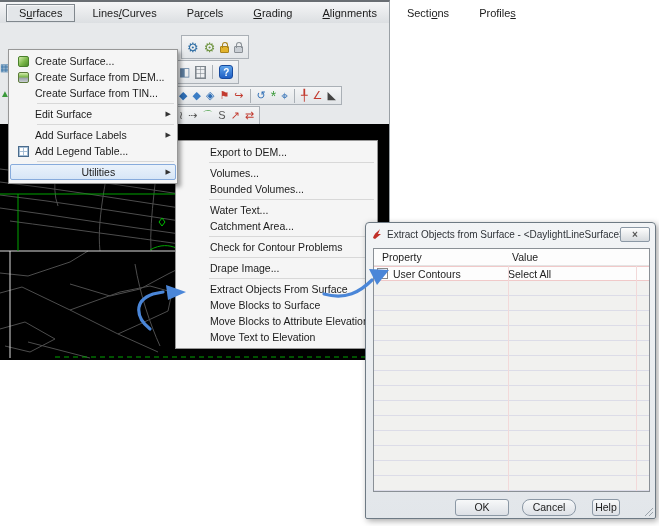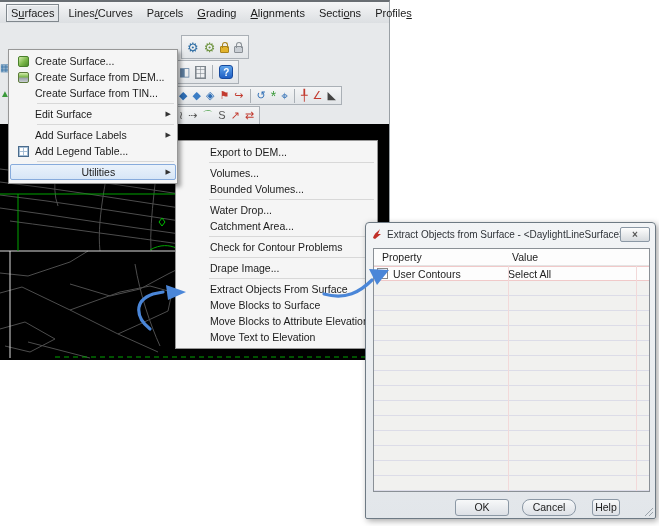--- a/index.html
+++ b/index.html
@@ -7,21 +7,21 @@
   #page { position:relative; width:659px; height:526px; background:#fff; }
 
   
   #app-window { position:absolute; left:0; top:0; width:390px; height:359px;
     background:#e7e9eb; border-top:2px solid #696e73; border-right:1px solid #9aa0a5; border-bottom:1px solid #9aa0a5; }
 
   
   #menubar { position:absolute; left:0; top:0; width:100%; height:21px;
     background:linear-gradient(#f5f6f7,#dcdfe2); display:flex; align-items:center; padding-left:6px;
     font-size:11px; color:#1b1b1b; }
-  .mb-item { padding:2px 4px; margin-right:4px; white-space:nowrap; border:1px solid transparent; }
+  .mb-item { padding:2px 12px; margin-right:4px; white-space:nowrap; border:1px solid transparent; }
   .mb-item.pressed { border:1px solid #80878d; background:#e3e6e9; box-shadow:inset 1px 1px 1px rgba(255,255,255,.7); }
   .mb-item u { text-decoration:underline; }
 
   
   #toolbar-zone { position:absolute; left:0; top:21px; width:100%; height:101px; background:#e7e9eb; }
   .tbbox { position:absolute; background:linear-gradient(#f4f5f6,#e2e5e8); border:1px solid #aab0b6;
     display:flex; align-items:center; gap:5px; padding:0 5px; }
   .tb-glyph { font-size:11px; line-height:1; display:inline-block; }
   .tb-sep { width:1px; height:14px; background:#aab0b6; margin:0 1px; }
   .ic-lock { position:relative; width:9px; height:7px; background:#e2b32c; border:1px solid #a8831d; border-radius:1px; margin-top:4px; }
@@ -236,21 +236,21 @@
         <span class="mi-icon"></span>
         <span class="mi-label">Volumes...</span>
       </div>
       <div class="menu-item">
         <span class="mi-icon"></span>
         <span class="mi-label">Bounded Volumes...</span>
       </div>
       <div class="menu-sep"></div>
       <div class="menu-item">
         <span class="mi-icon"></span>
-        <span class="mi-label">Water Drop...</span>
+        <span class="mi-label">Water Text...</span>
       </div>
       <div class="menu-item">
         <span class="mi-icon"></span>
         <span class="mi-label">Catchment Area...</span>
       </div>
       <div class="menu-sep"></div>
       <div class="menu-item">
         <span class="mi-icon"></span>
         <span class="mi-label">Check for Contour Problems</span>
       </div>

